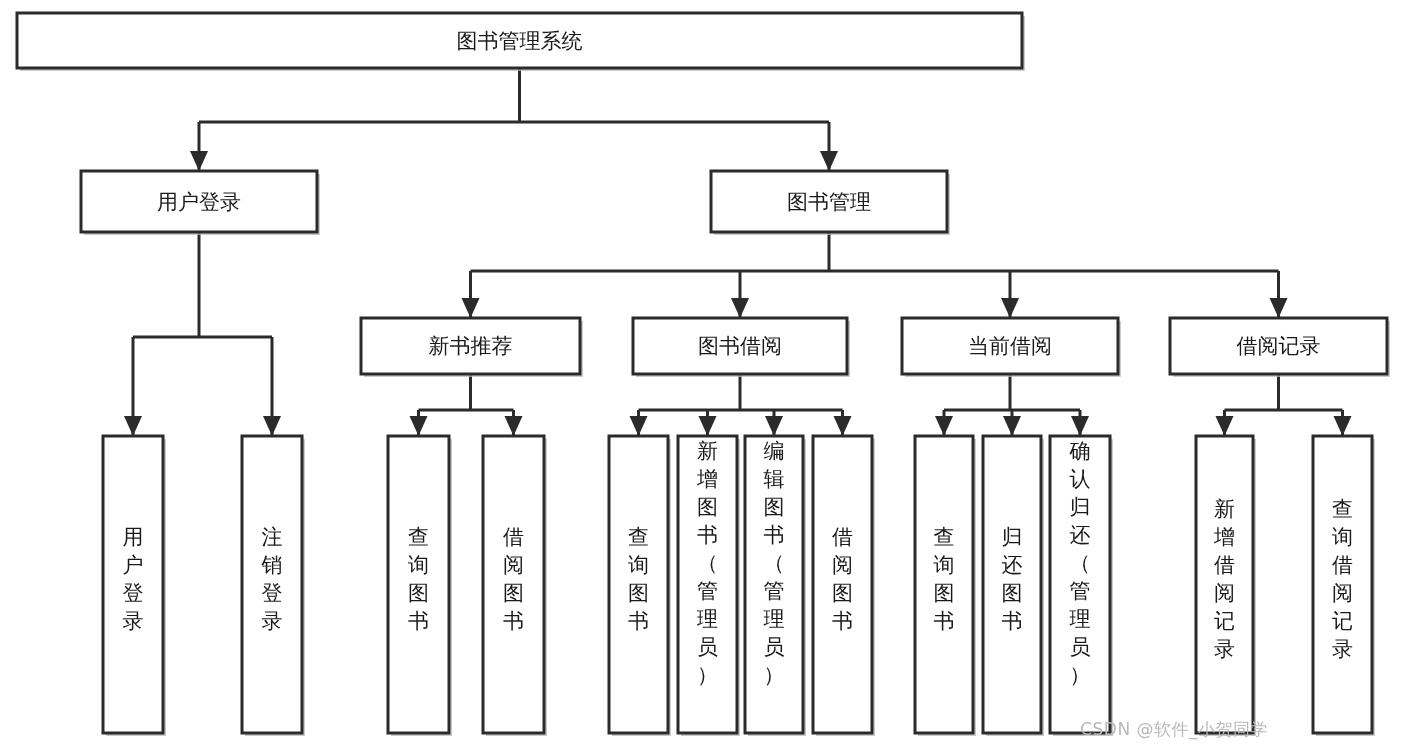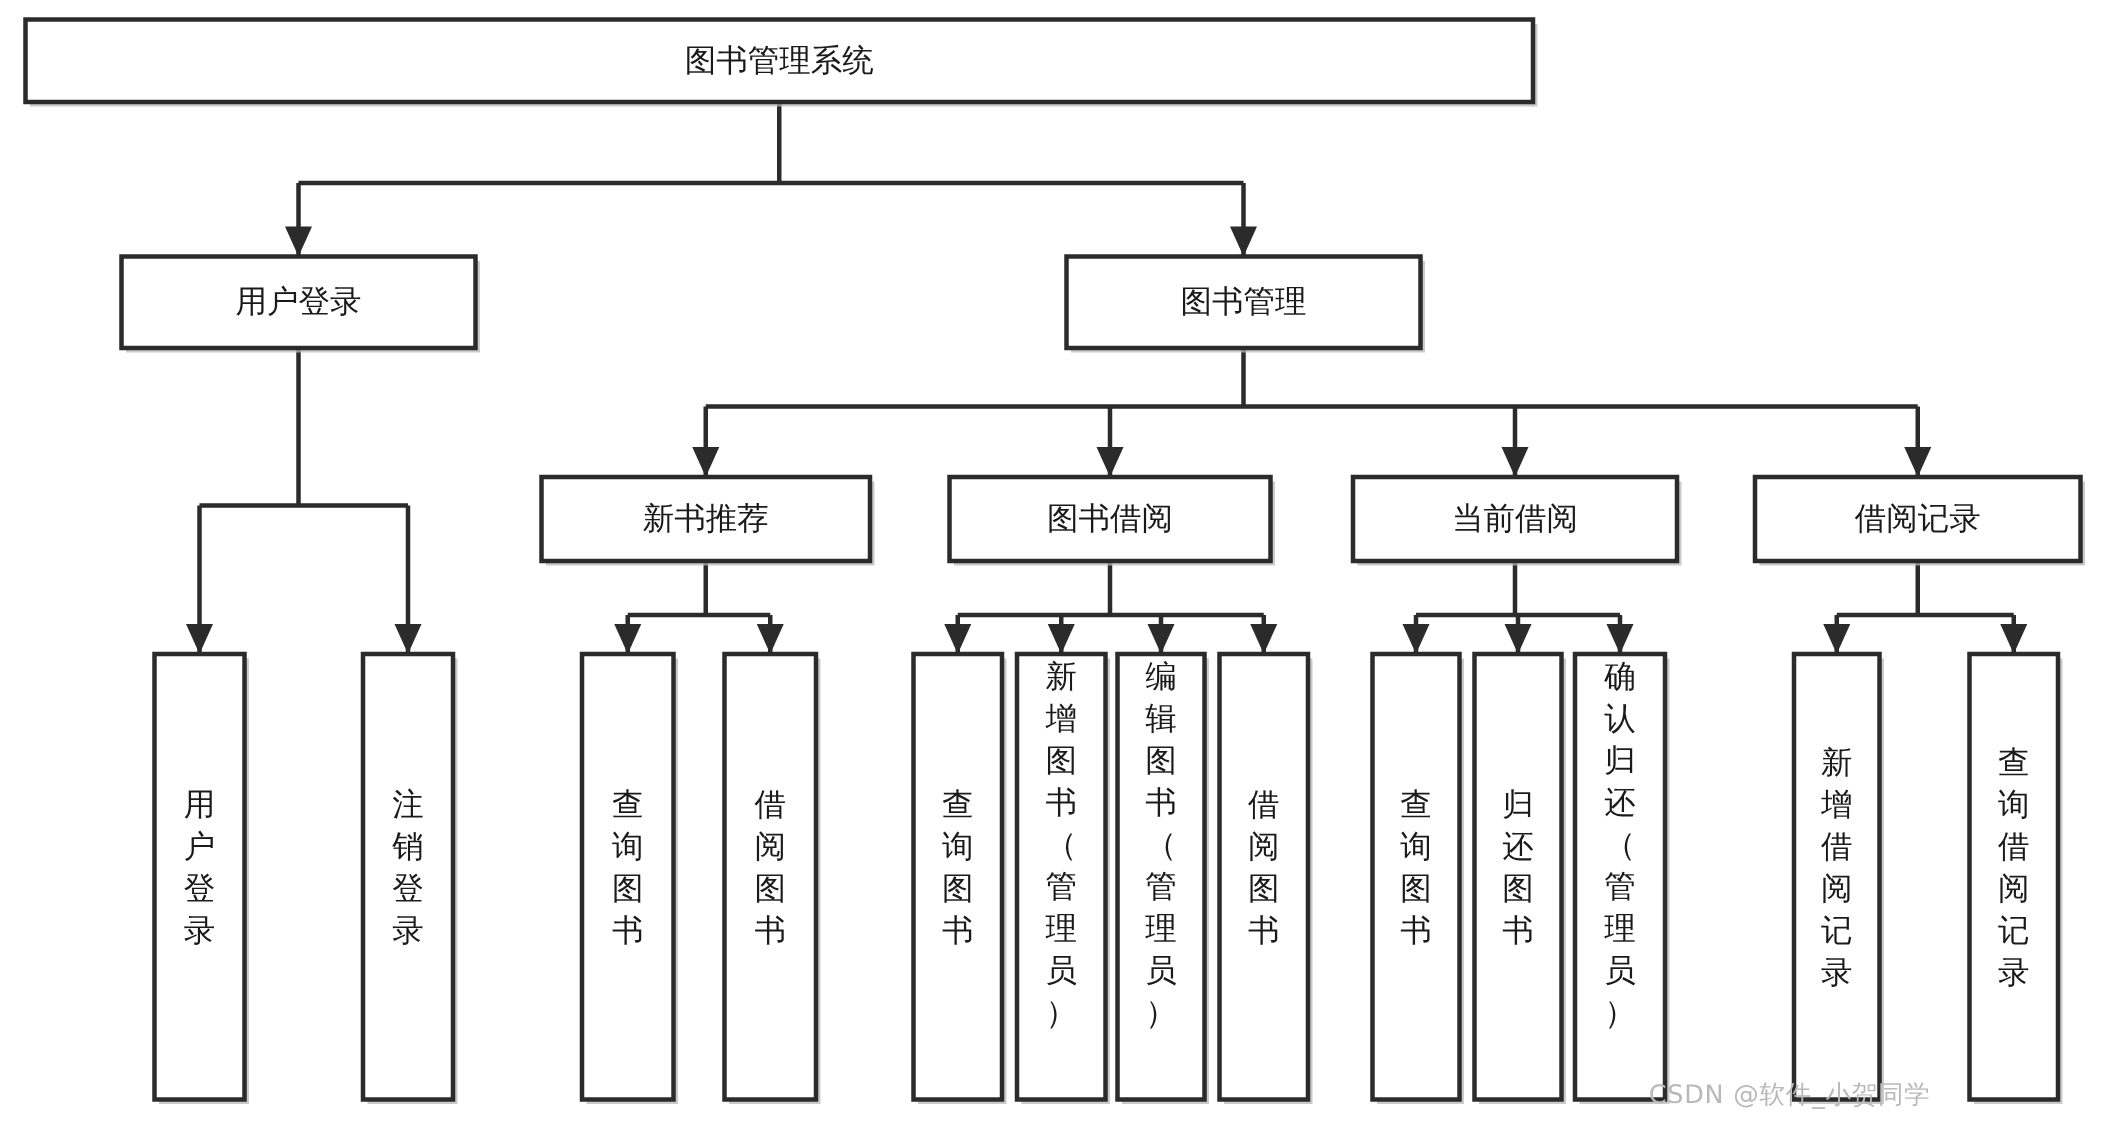--- a/index.html
+++ b/index.html
@@ -54,21 +54,21 @@
     dominant-baseline: middle;
   }
   .node-label-v {
     font-family: "DejaVu Sans", "Liberation Sans", sans-serif;
     font-size: 21px;
     fill: #1a1a1a;
     text-anchor: middle;
   }
   .watermark {
     position: absolute;
-    right: 9px;
+    right: 28px;
     bottom: 6px;
     font-family: "DejaVu Sans", "Liberation Sans", sans-serif;
     font-size: 17px;
     color: #b9b9b9;
     letter-spacing: 0.5px;
     white-space: nowrap;
     user-select: none;
   }
 </style>
 </head>

